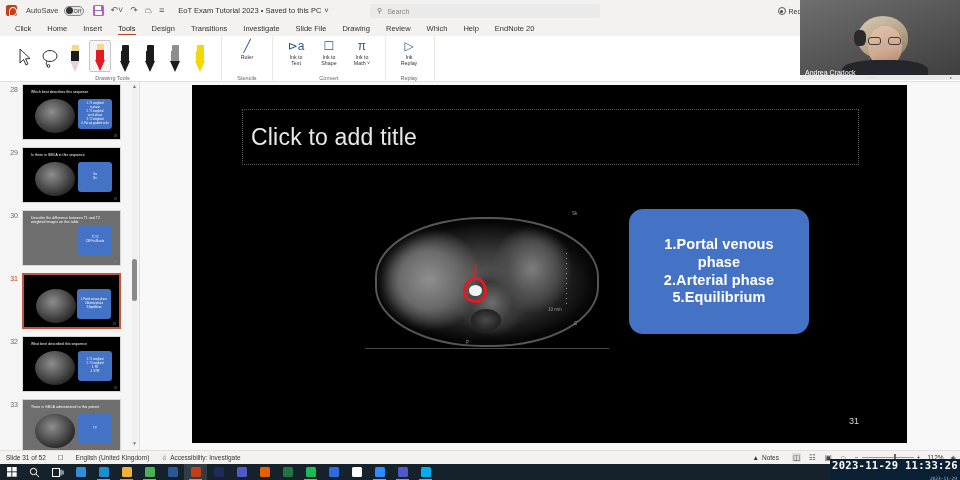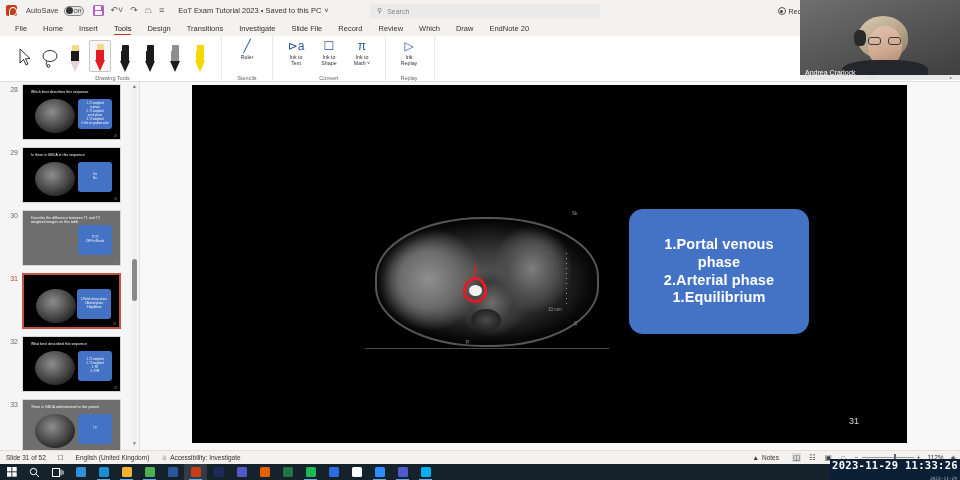--- a/index.html
+++ b/index.html
@@ -359,32 +359,32 @@
       <span class="ph">Search</span>
     </div>
 
     <div class="rec-btn">
       <span class="rec-dot"></span>
       <span>Rec</span>
     </div>
   </div>
 
   <div class="tabsrow" id="tabsrow">
-      <div class="tab">File</div>
+      <div class="tab">Click</div>
       <div class="tab">Home</div>
       <div class="tab">Insert</div>
       <div class="tab active">Tools</div>
       <div class="tab">Design</div>
       <div class="tab">Transitions</div>
       <div class="tab">Investigate</div>
       <div class="tab">Slide File</div>
-      <div class="tab">Record</div>
+      <div class="tab">Drawing</div>
       <div class="tab">Review</div>
       <div class="tab">Which</div>
-      <div class="tab">Draw</div>
+      <div class="tab">Help</div>
       <div class="tab">EndNote 20</div>
     </div>
 
   <div class="ribbon">
 
     <div class="rgroup" style="padding-left:14px;padding-right:10px;">
       <div class="items" id="drawtools">
           <div class="tool">
             <div class="cursor-ic"><svg width="14" height="20" viewBox="0 0 14 20">
                 <path d="M2 1 L2 15 L5.5 11.5 L8 17 L10 16 L7.5 10.8 L12 10.5 Z" fill="#fff" stroke="#333" stroke-width="1"></path>
@@ -569,40 +569,43 @@
       <div class="scrollbar">
         <div class="sb-arrow" style="top:0">▲</div>
         <div class="scrollthumb"></div>
         <div class="sb-arrow" style="bottom:0">▼</div>
       </div>
     </div>
 
     <div class="canvaswrap">
       <div class="slide">
 
+        <div class="title-ph">
+          <span>Click to add title</span>
+        </div>
 
         <div class="scan">
           <div class="scan-body"></div>
           <div class="scan-rim"></div>
           <div class="scan-spine"></div>
           <div class="annot-tail"></div>
           <div class="annot"></div>
           <div class="scan-ruler"></div>
           <div class="scan-baseline"></div>
           <span class="scan-label" style="left:205px;top:-4px">Sk</span>
           <span class="scan-label" style="left:181px;top:92px">10 mm</span>
           <span class="scan-label" style="left:207px;top:106px">C</span>
           <span class="scan-label" style="left:99px;top:125px">P</span>
         </div>
 
         <div class="bluebox">
           <div class="ln">1.Portal venous</div>
           <div class="ln">phase</div>
           <div class="ln">2.Arterial phase</div>
-          <div class="ln">1.Equilibrium</div>
+          <div class="ln">5.Equilibrium</div>
         </div>
 
         <div class="slide-num">31</div>
       </div>
     </div>
   </div>
 
   <div class="statusbar">
     <span class="sb-item">Slide 31 of 52</span>
     <span class="sb-item">☐</span>

